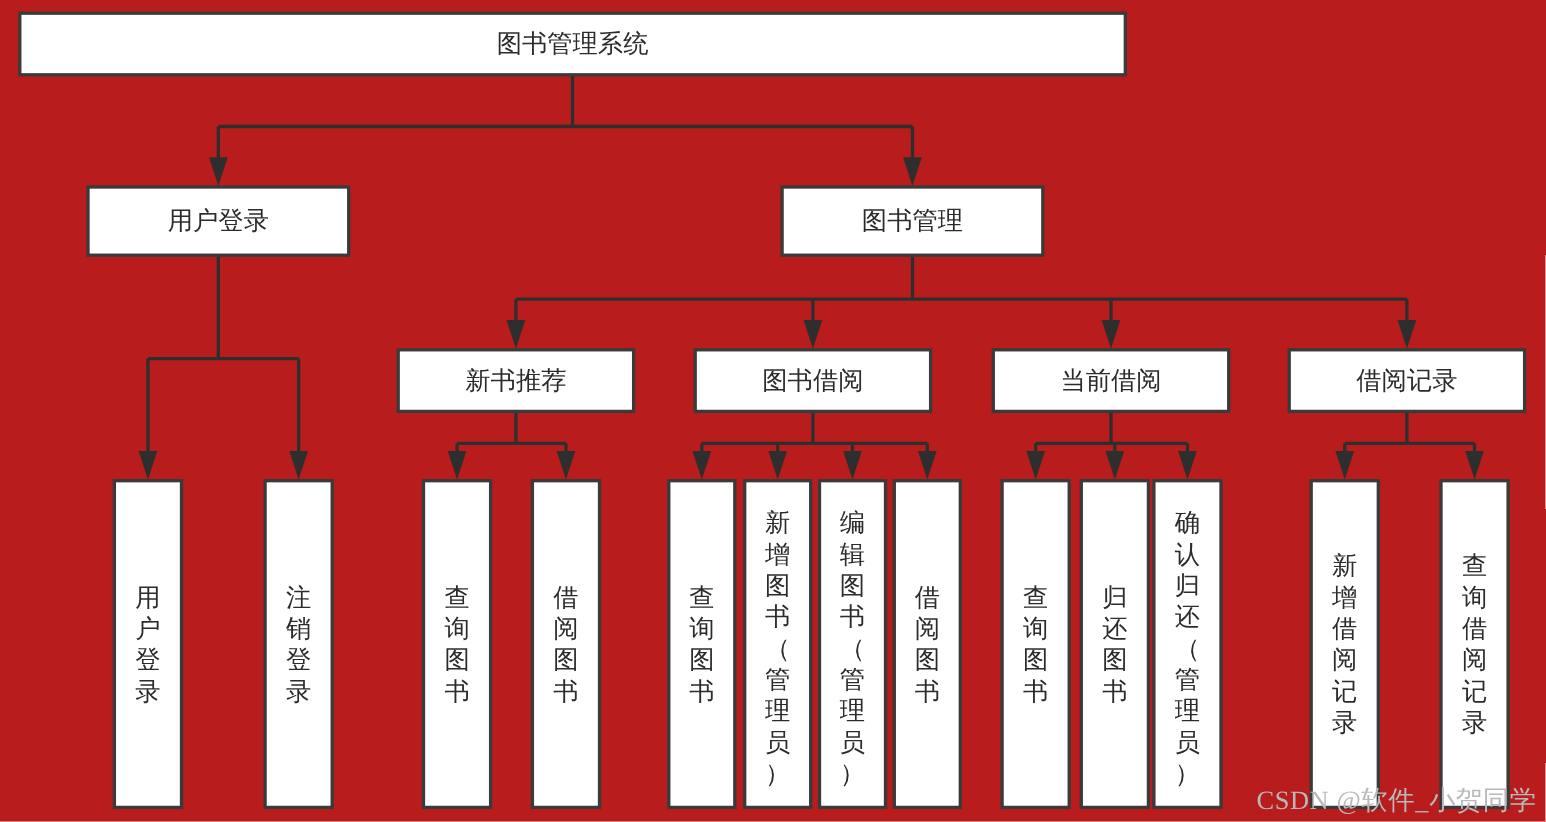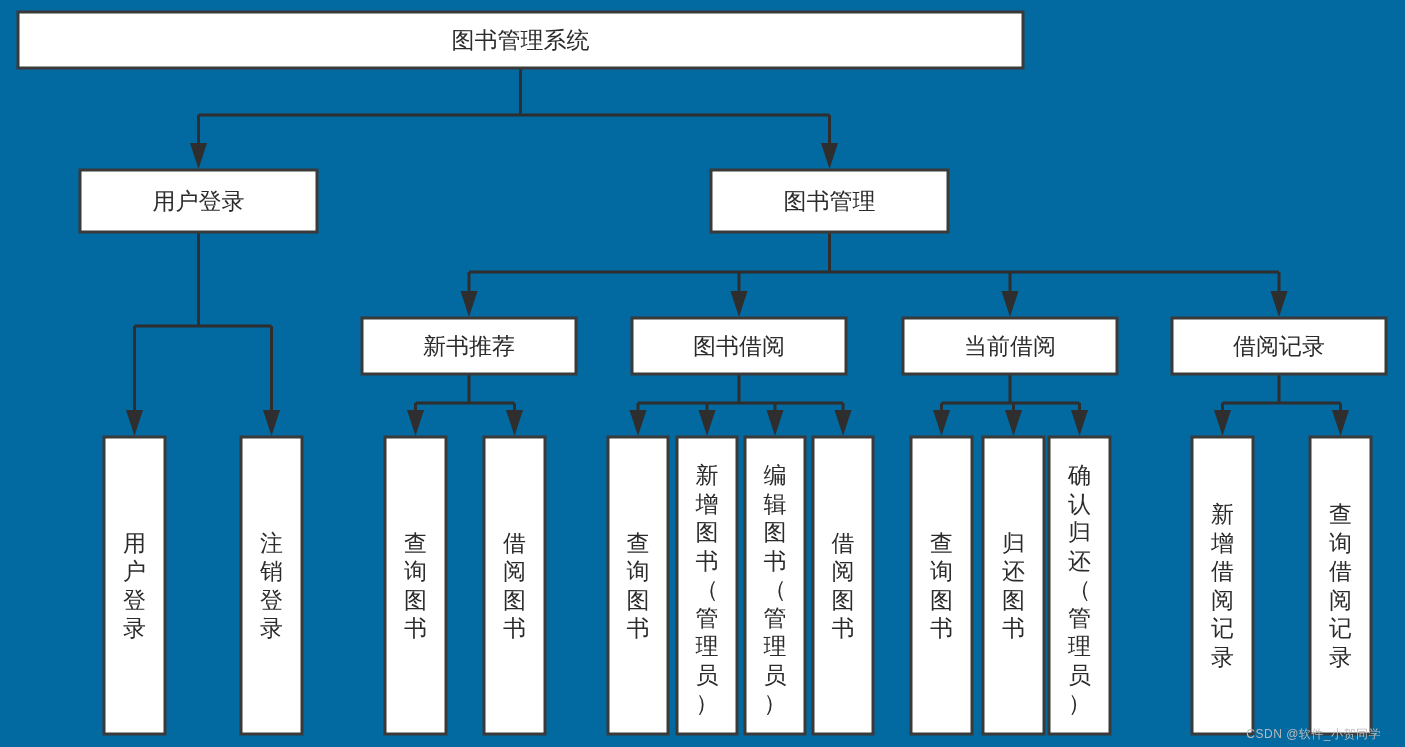--- a/index.html
+++ b/index.html
@@ -1,25 +1,25 @@
 <!DOCTYPE html>
 <html><head>
 <meta charset="utf-8">
 <style>
   html,body{margin:0;padding:0;background:#ffffff;}
   body{font-family:"Liberation Sans","DejaVu Sans",sans-serif;}
-  #stage{position:relative;width:1405px;height:747px;background:#0369a1;overflow:hidden;}
+  #stage{position:relative;width:1405px;height:747px;background:#b91c1c;overflow:hidden;}
   #diagram{position:absolute;left:0;top:0;width:1405px;height:747px;}
   .node-rect{fill:#ffffff;stroke:#3a3a3a;stroke-width:3;}
   .conn{stroke:#2e2e2e;stroke-width:3;fill:none;}
   .arrow-head{fill:#2e2e2e;stroke:none;}
   .node-label{font-family:"DejaVu Sans","Liberation Sans",sans-serif;font-size:23px;fill:#2b2b2b;text-anchor:middle;dominant-baseline:middle;}
   .vlabel{font-family:"DejaVu Sans","Liberation Sans",sans-serif;font-size:23px;fill:#2b2b2b;text-anchor:middle;}
-  .watermark{position:absolute;right:24px;bottom:4px;font-family:Liberation Sans, sans-serif;
-             font-size:12px;color:#b9b9b9;letter-spacing:.5px;white-space:nowrap;user-select:none;}
+  .watermark{position:absolute;right:8px;bottom:4px;font-family:Liberation Serif, serif;
+             font-size:24px;color:#b9b9b9;letter-spacing:.5px;white-space:nowrap;user-select:none;}
 </style>
 </head>
 <body>
 
 <div id="stage">
   <svg id="diagram" viewBox="0 0 1405 747" xmlns="http://www.w3.org/2000/svg">
       <g>
         <g>
           <line x1="520.5" y1="68" x2="520.5" y2="115" class="conn"></line>
           <line x1="198.5" y1="115" x2="829.5" y2="115" class="conn"></line>

